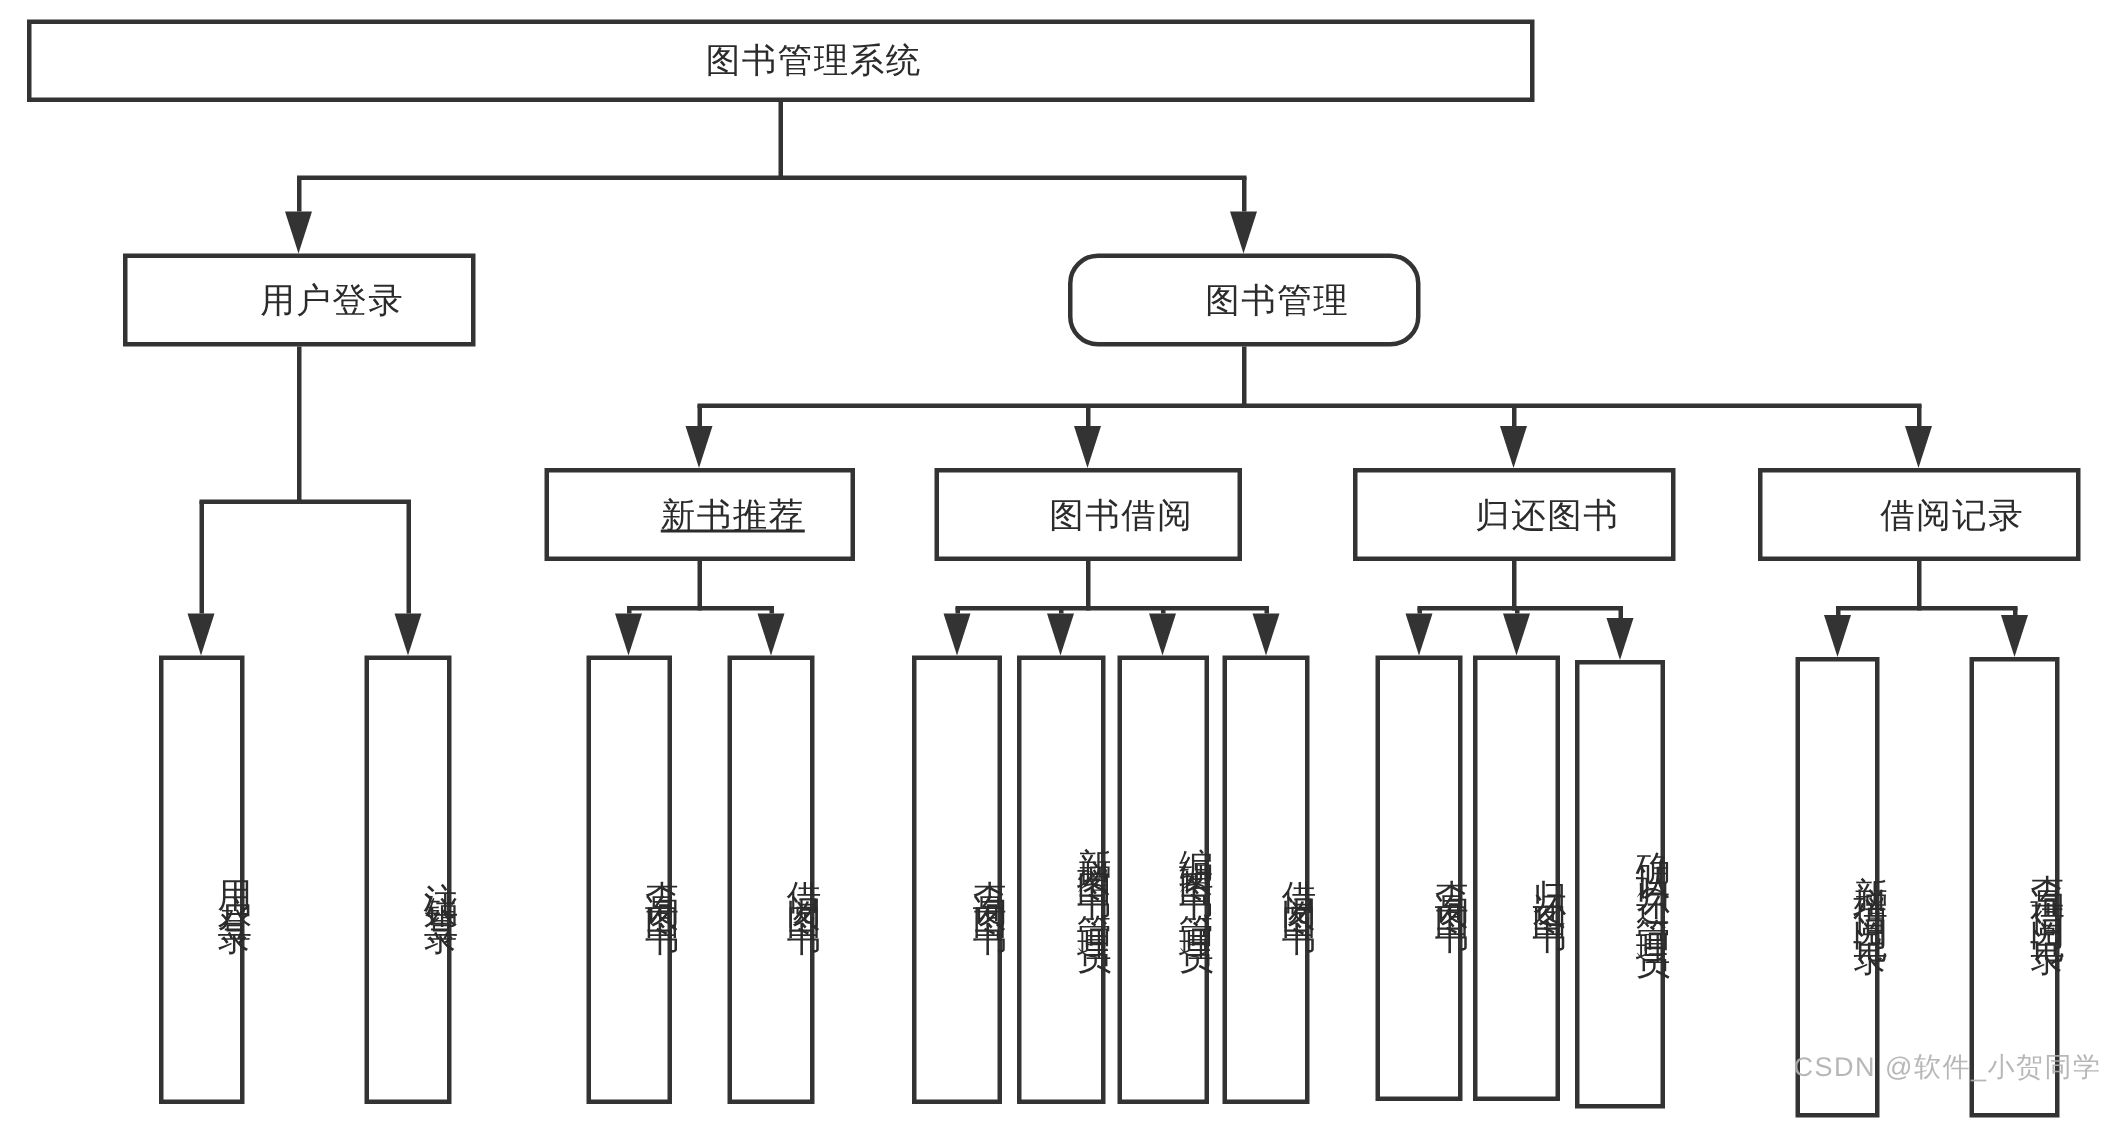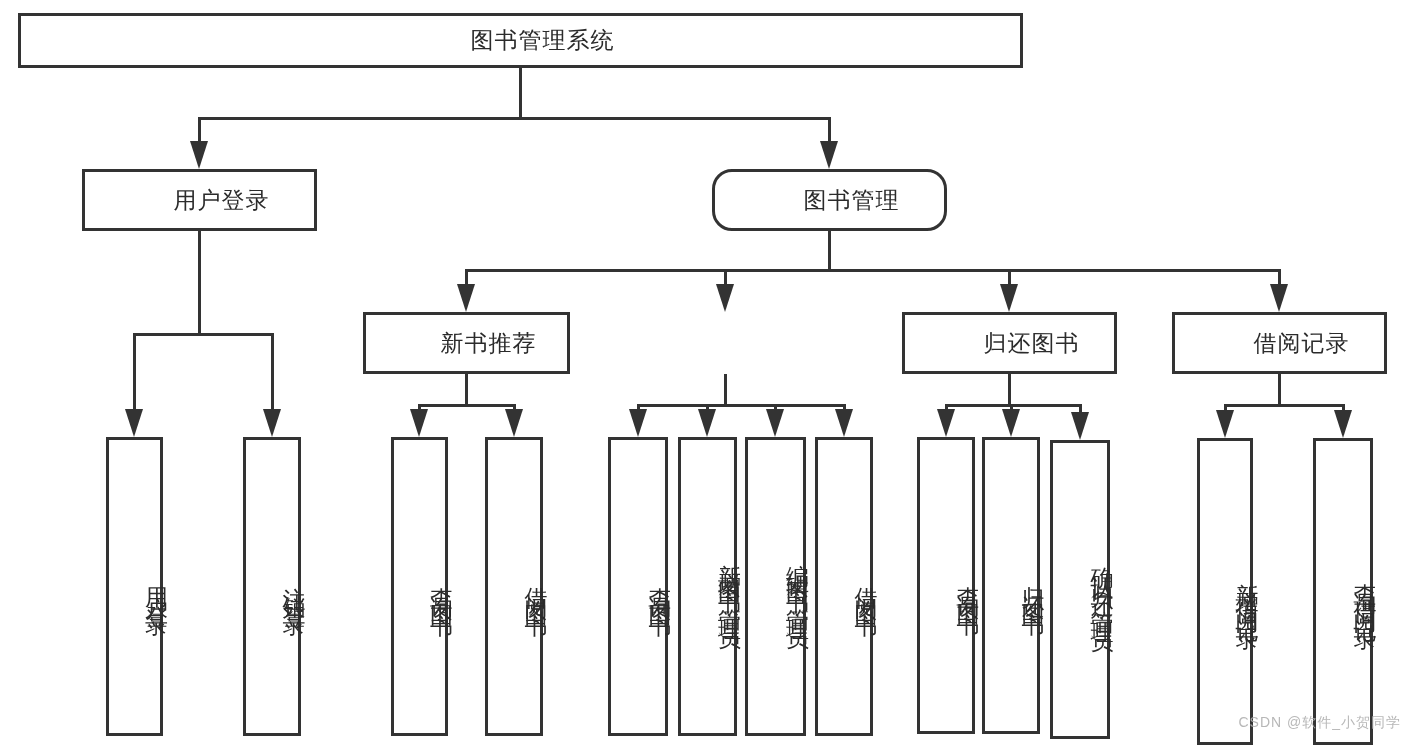--- a/index.html
+++ b/index.html
@@ -43,42 +43,43 @@
   .arrow {
     position: absolute;
     width: 0;
     height: 0;
     border-left: 9px solid transparent;
     border-right: 9px solid transparent;
     border-top: 28px solid #333333;
   }
   .watermark {
     position: absolute;
-    top: 714px;
+    top: 699px;
     right: 4px;
-    font-size: 14px;
+    font-size: 18px;
     letter-spacing: 1px;
     color: #b0b0b0;
     opacity: 0.9;
     z-index: 5;
     white-space: nowrap;
     text-align: center;
   }
 </style>
 </head>
 <body>
 
 <div class="canvas">
 
   <div class="node h-label" style="left:18px; top:13px; width:1005px; height:55px;">图书管理系统</div>
 
   <div class="node h-label" style="left:82px; top:169px; width:235px; height:62px;">用户登录</div>
   <div class="node h-label" style="left:712px; top:169px; width:235px; height:62px;border-radius:20px;">图书管理</div>
 
-  <div class="node h-label" style="left:363px; top:312px; width:207px; height:62px;">新书推荐</div>
+  <div class="node h-label" style="left:363px; top:312px; width:207px; height:62px;text-decoration:underline;">新书推荐</div>
+  <div class="node h-label" style="left:623px; top:312px; width:205px; height:62px;">图书借阅</div>
   <div class="node h-label" style="left:902px; top:312px; width:215px; height:62px;">归还图书</div>
   <div class="node h-label" style="left:1172px; top:312px; width:215px; height:62px;">借阅记录</div>
 
   <div class="node v-label" style="left:106px; top:437px; width:57px; height:299px;">用户登录</div>
   <div class="node v-label" style="left:243px; top:437px; width:58px; height:299px;">注销登录</div>
 
   <div class="node v-label" style="left:391px; top:437px; width:57px; height:299px;">查询图书</div>
   <div class="node v-label" style="left:485px; top:437px; width:58px; height:299px;">借阅图书</div>
 
   <div class="node v-label" style="left:608px; top:437px; width:60px; height:299px;">查询图书</div>

